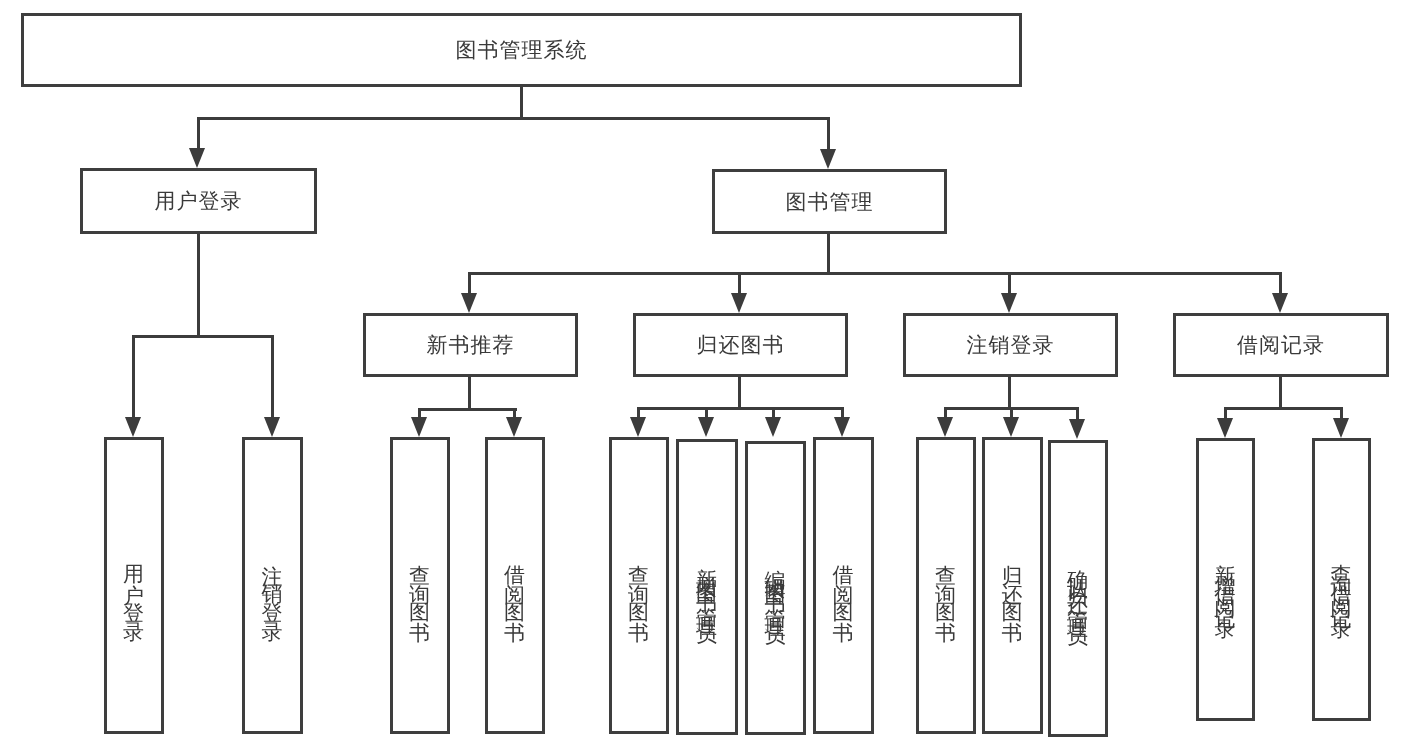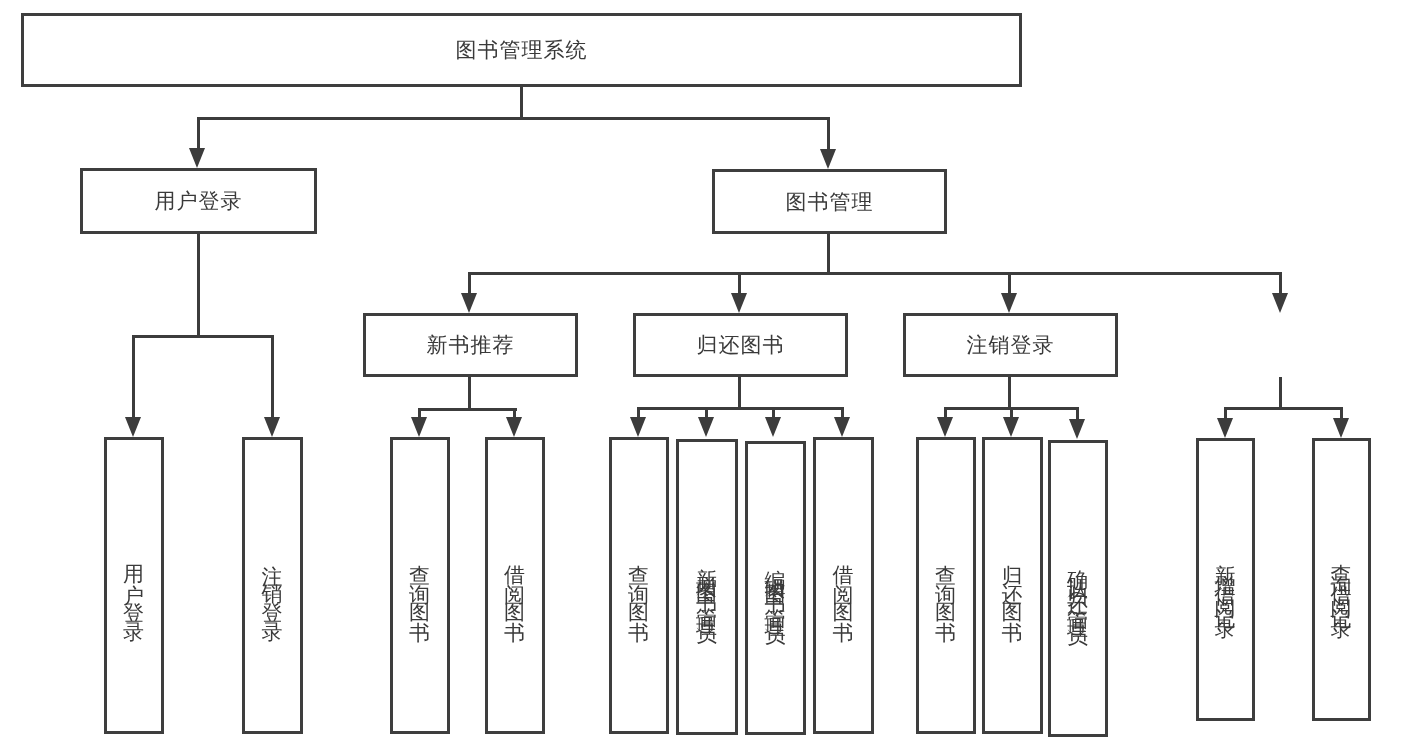--- a/index.html
+++ b/index.html
@@ -44,20 +44,23 @@
   </div>
 
   <div class="node" style="left:363px;top:313px;width:215px;height:64px">
     <span>新书推荐</span>
   </div>
   <div class="node" style="left:633px;top:313px;width:215px;height:64px">
     <span>归还图书</span>
   </div>
   <div class="node" style="left:903px;top:313px;width:215px;height:64px">
     <span>注销登录</span>
+  </div>
+  <div class="node" style="left:1173px;top:313px;width:216px;height:64px">
+    <span>借阅记录</span>
   </div>
 
   <div class="node" style="left:104px;top:437px;width:60px;height:297px">
     <span class="vtext" style="letter-spacing: 19px;">用户登录</span>
   </div>
   <div class="node" style="left:242px;top:437px;width:61px;height:297px">
     <span class="vtext" style="letter-spacing: 19px;">注销登录</span>
   </div>
 
   <div class="node" style="left:390px;top:437px;width:60px;height:297px">

